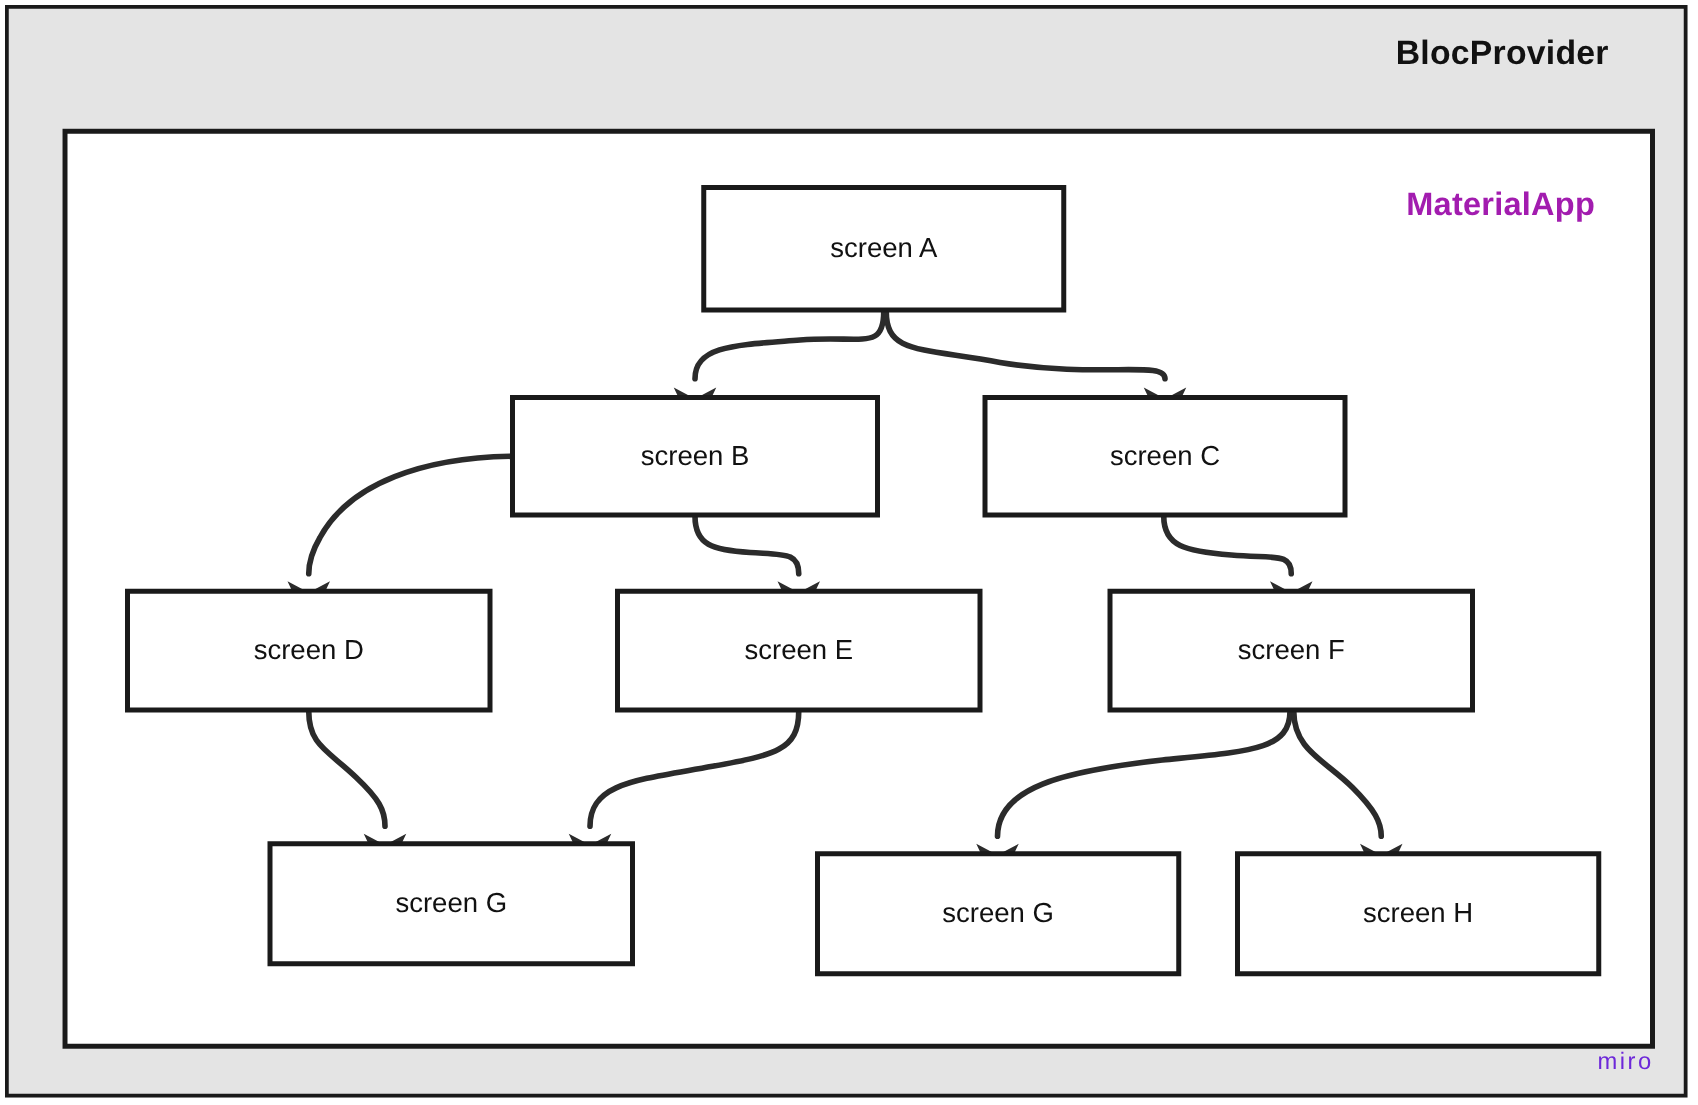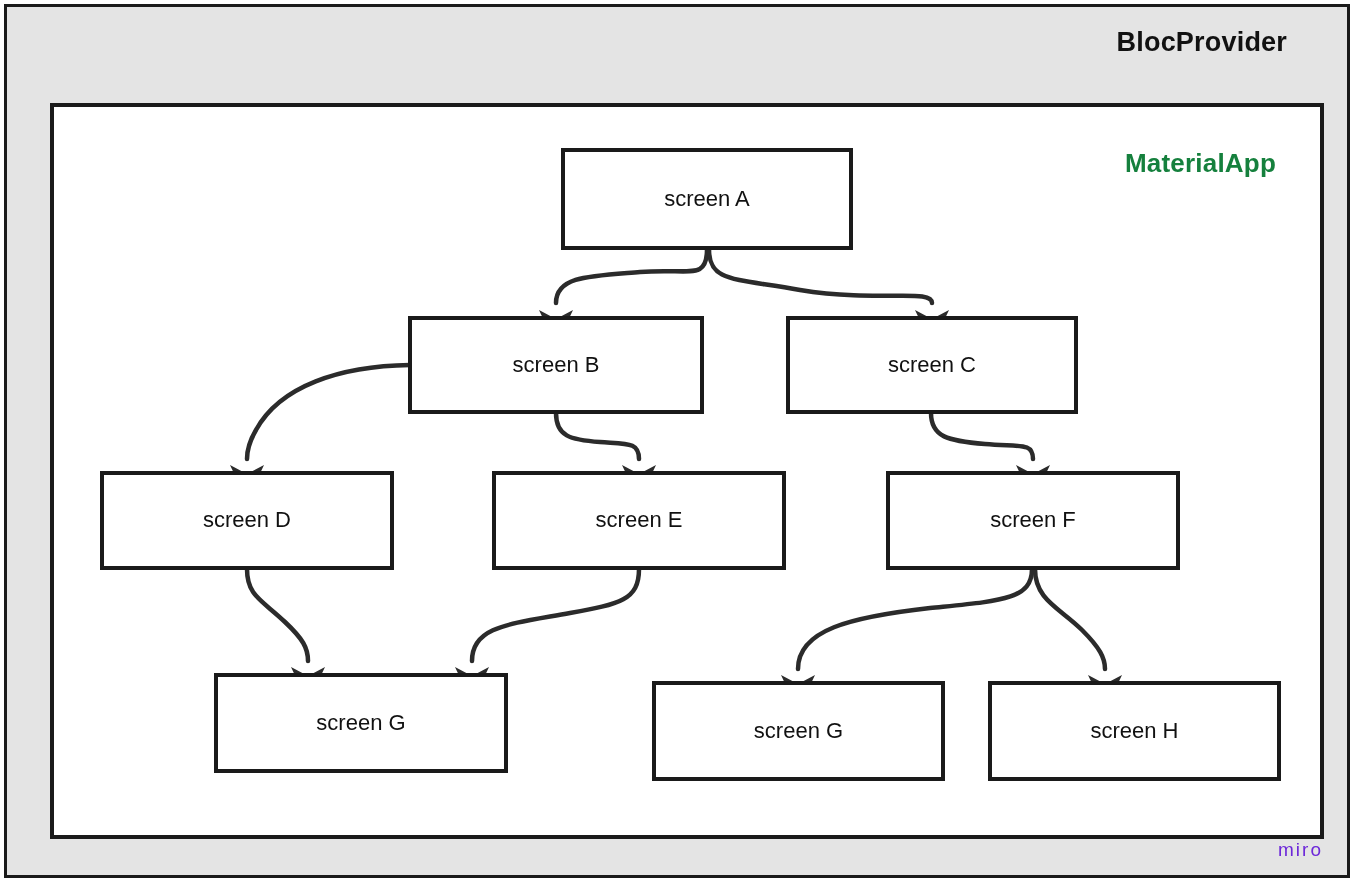--- a/index.html
+++ b/index.html
@@ -54,21 +54,21 @@
     background: #ffffff;
     border: 4px solid #1a1a1a;
   }
 
   .inner-title {
     position: absolute;
     right: 44px;
     top: 41px;
     font-size: 26px;
     font-weight: bold;
-    color: #15803d;
+    color: #a21caf;
     letter-spacing: 0.2px;
     white-space: nowrap;
   }
 
   
   .diagram-layer {
     position: absolute;
     left: 0;
     top: 0;
     width: 1358px;

